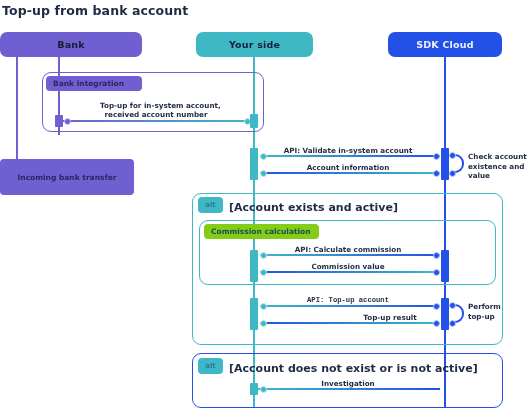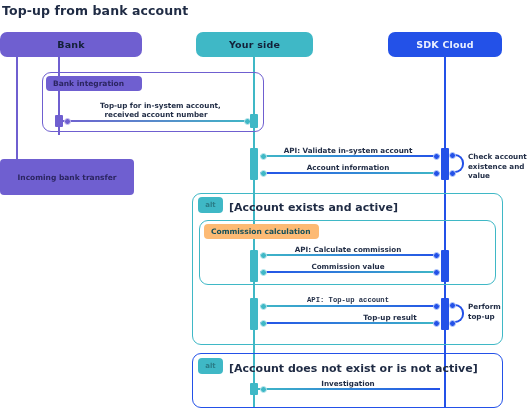--- a/index.html
+++ b/index.html
@@ -35,21 +35,21 @@
   
   .frame{position:absolute;border-radius:9px;box-sizing:border-box;}
   .frame.purple{border:1.6px solid #6f5fd0;}
   .frame.teal  {border:1.6px solid #3fb8c6;}
   .frame.blue  {border:1.6px solid #2351e8;}
 
   .frame-label{position:absolute;display:flex;align-items:center;
                height:15px;padding:0 7px;border-radius:4px;
                font-size:7.5px;font-weight:bold;white-space:nowrap;}
   .frame-label.purple{background:#6f5fd0;color:#2b2560;}
-  .frame-label.teal  {background:#fdba74;color:#16505a;}
+  .frame-label.teal  {background:#84cc16;color:#16505a;}
 
   .alt-badge{position:absolute;width:25px;height:16px;border-radius:4px;
              background:#3fb8c6;display:flex;align-items:center;
              justify-content:center;font-size:7px;font-weight:bold;
              color:#2a7d88;}
   .alt-cond{position:absolute;font-size:11px;font-weight:bold;color:#1f2b44;
             white-space:nowrap;}
 
   
   .msg{position:absolute;height:2px;}

